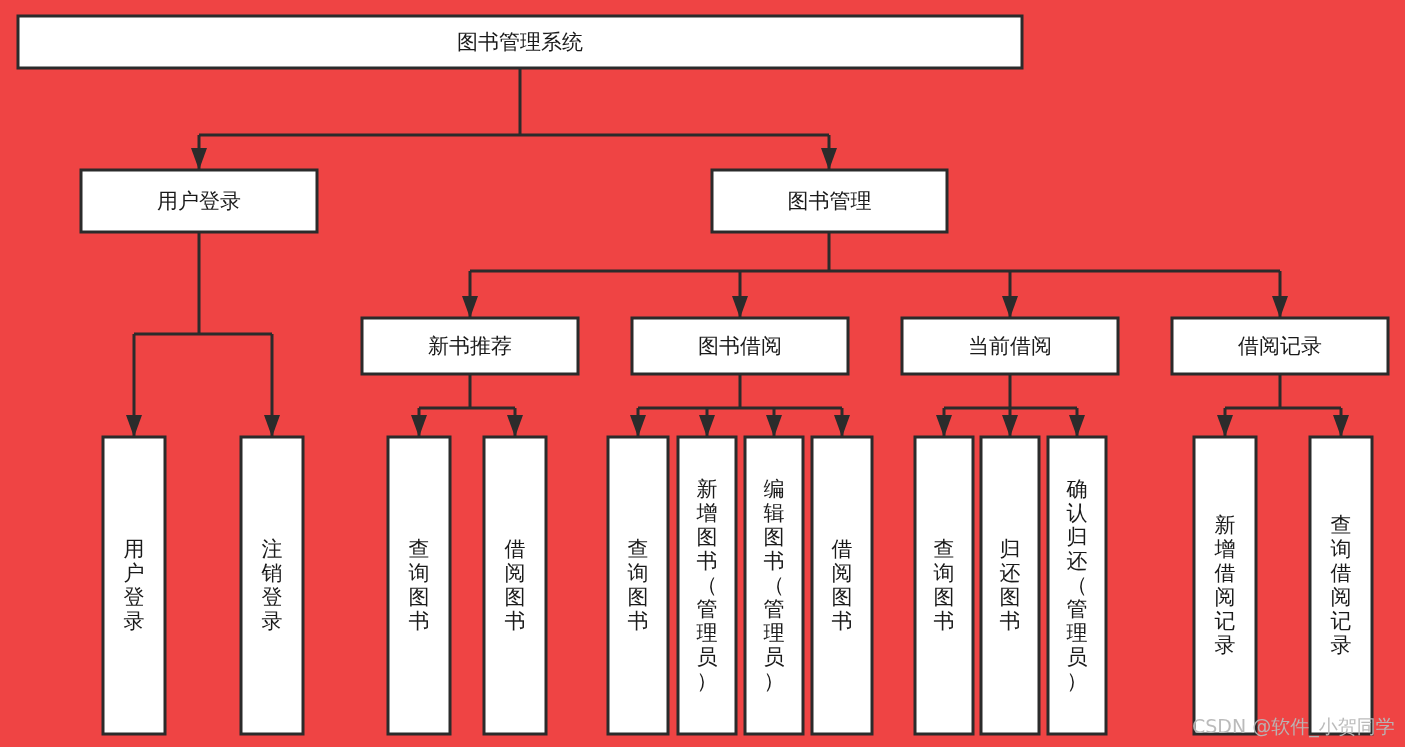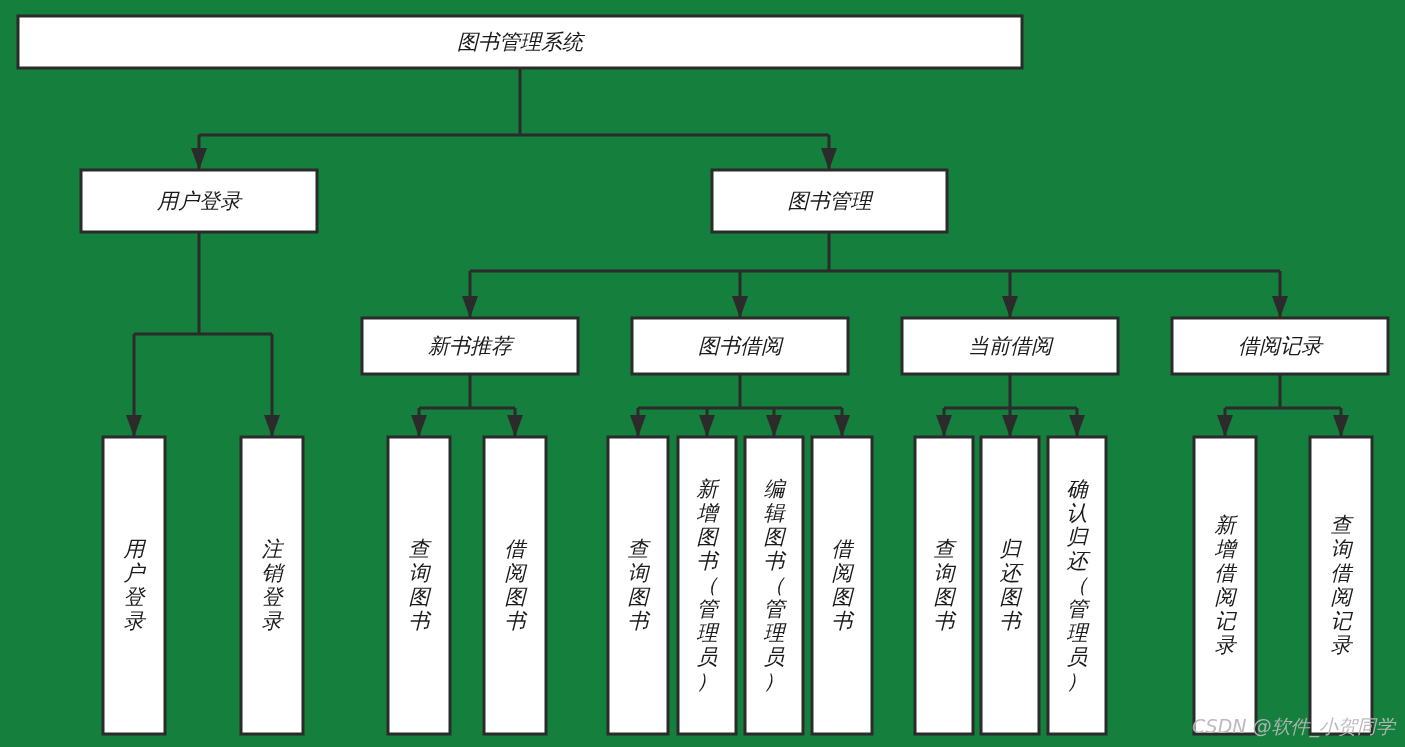--- a/index.html
+++ b/index.html
@@ -8,23 +8,22 @@
     padding: 0;
     background: #ffffff;
   }
   body {
     font-family: "DejaVu Sans", "Liberation Sans", sans-serif;
   }
   #diagram-root {
     position: relative;
     width: 1405px;
     height: 747px;
-    background: #15803d;
+    background: #ef4444;
     overflow: hidden;
-    font-style: italic;
   }
   svg.diagram-canvas {
     position: absolute;
     left: 0;
     top: 0;
     width: 1405px;
     height: 747px;
     display: block;
   }
   .node-box {

